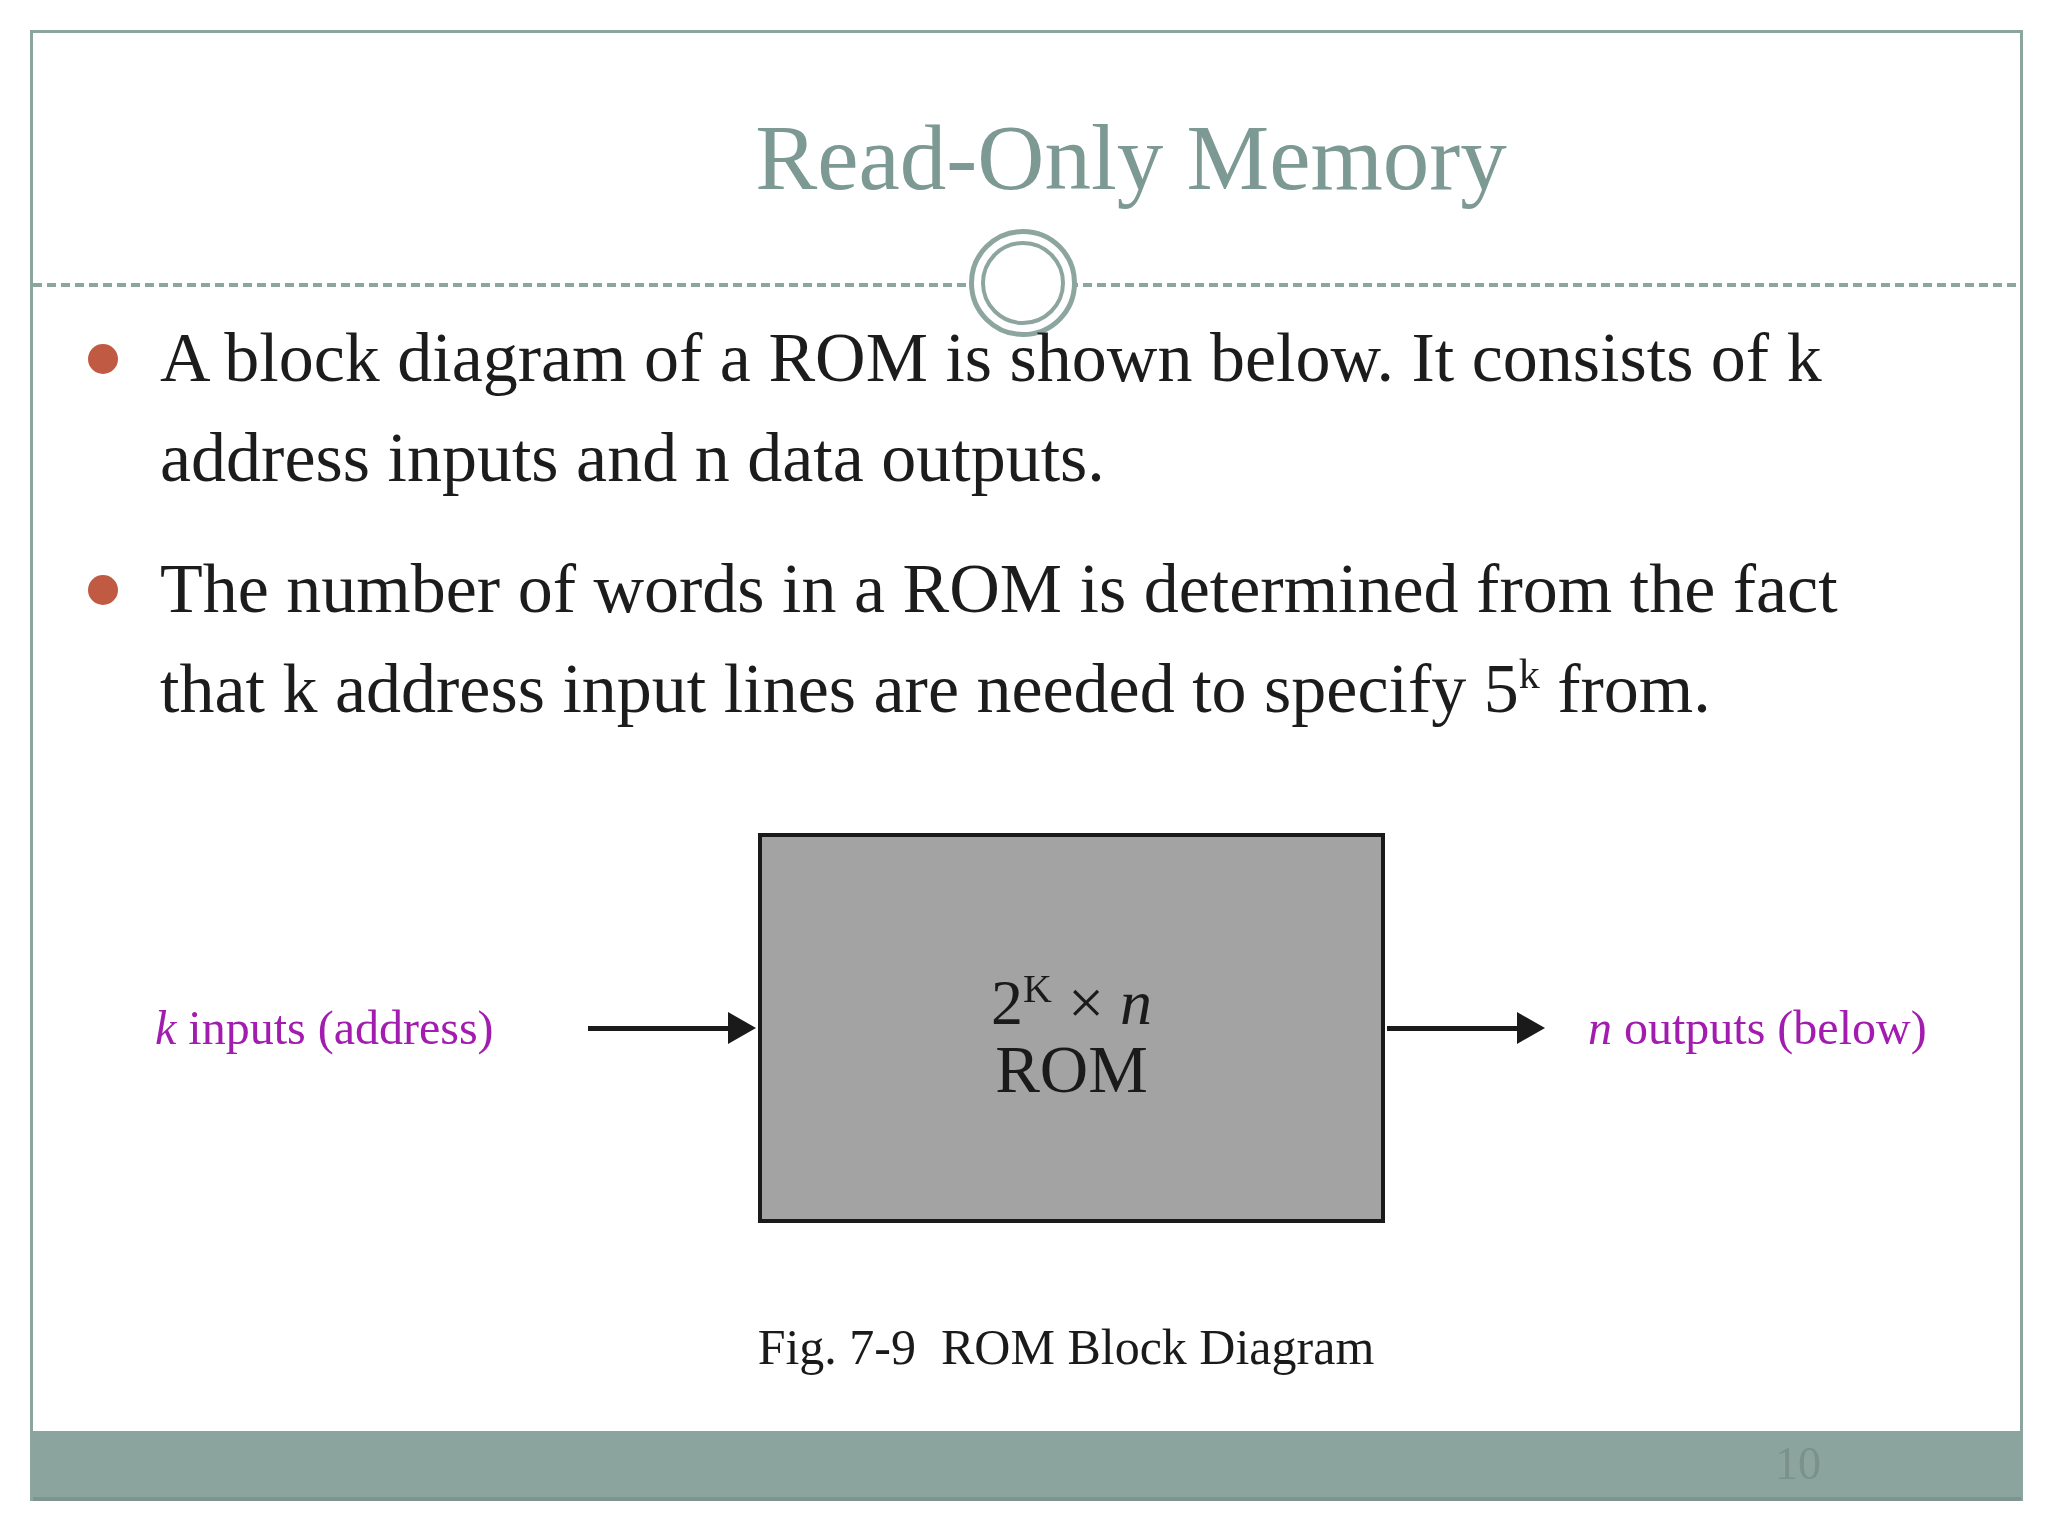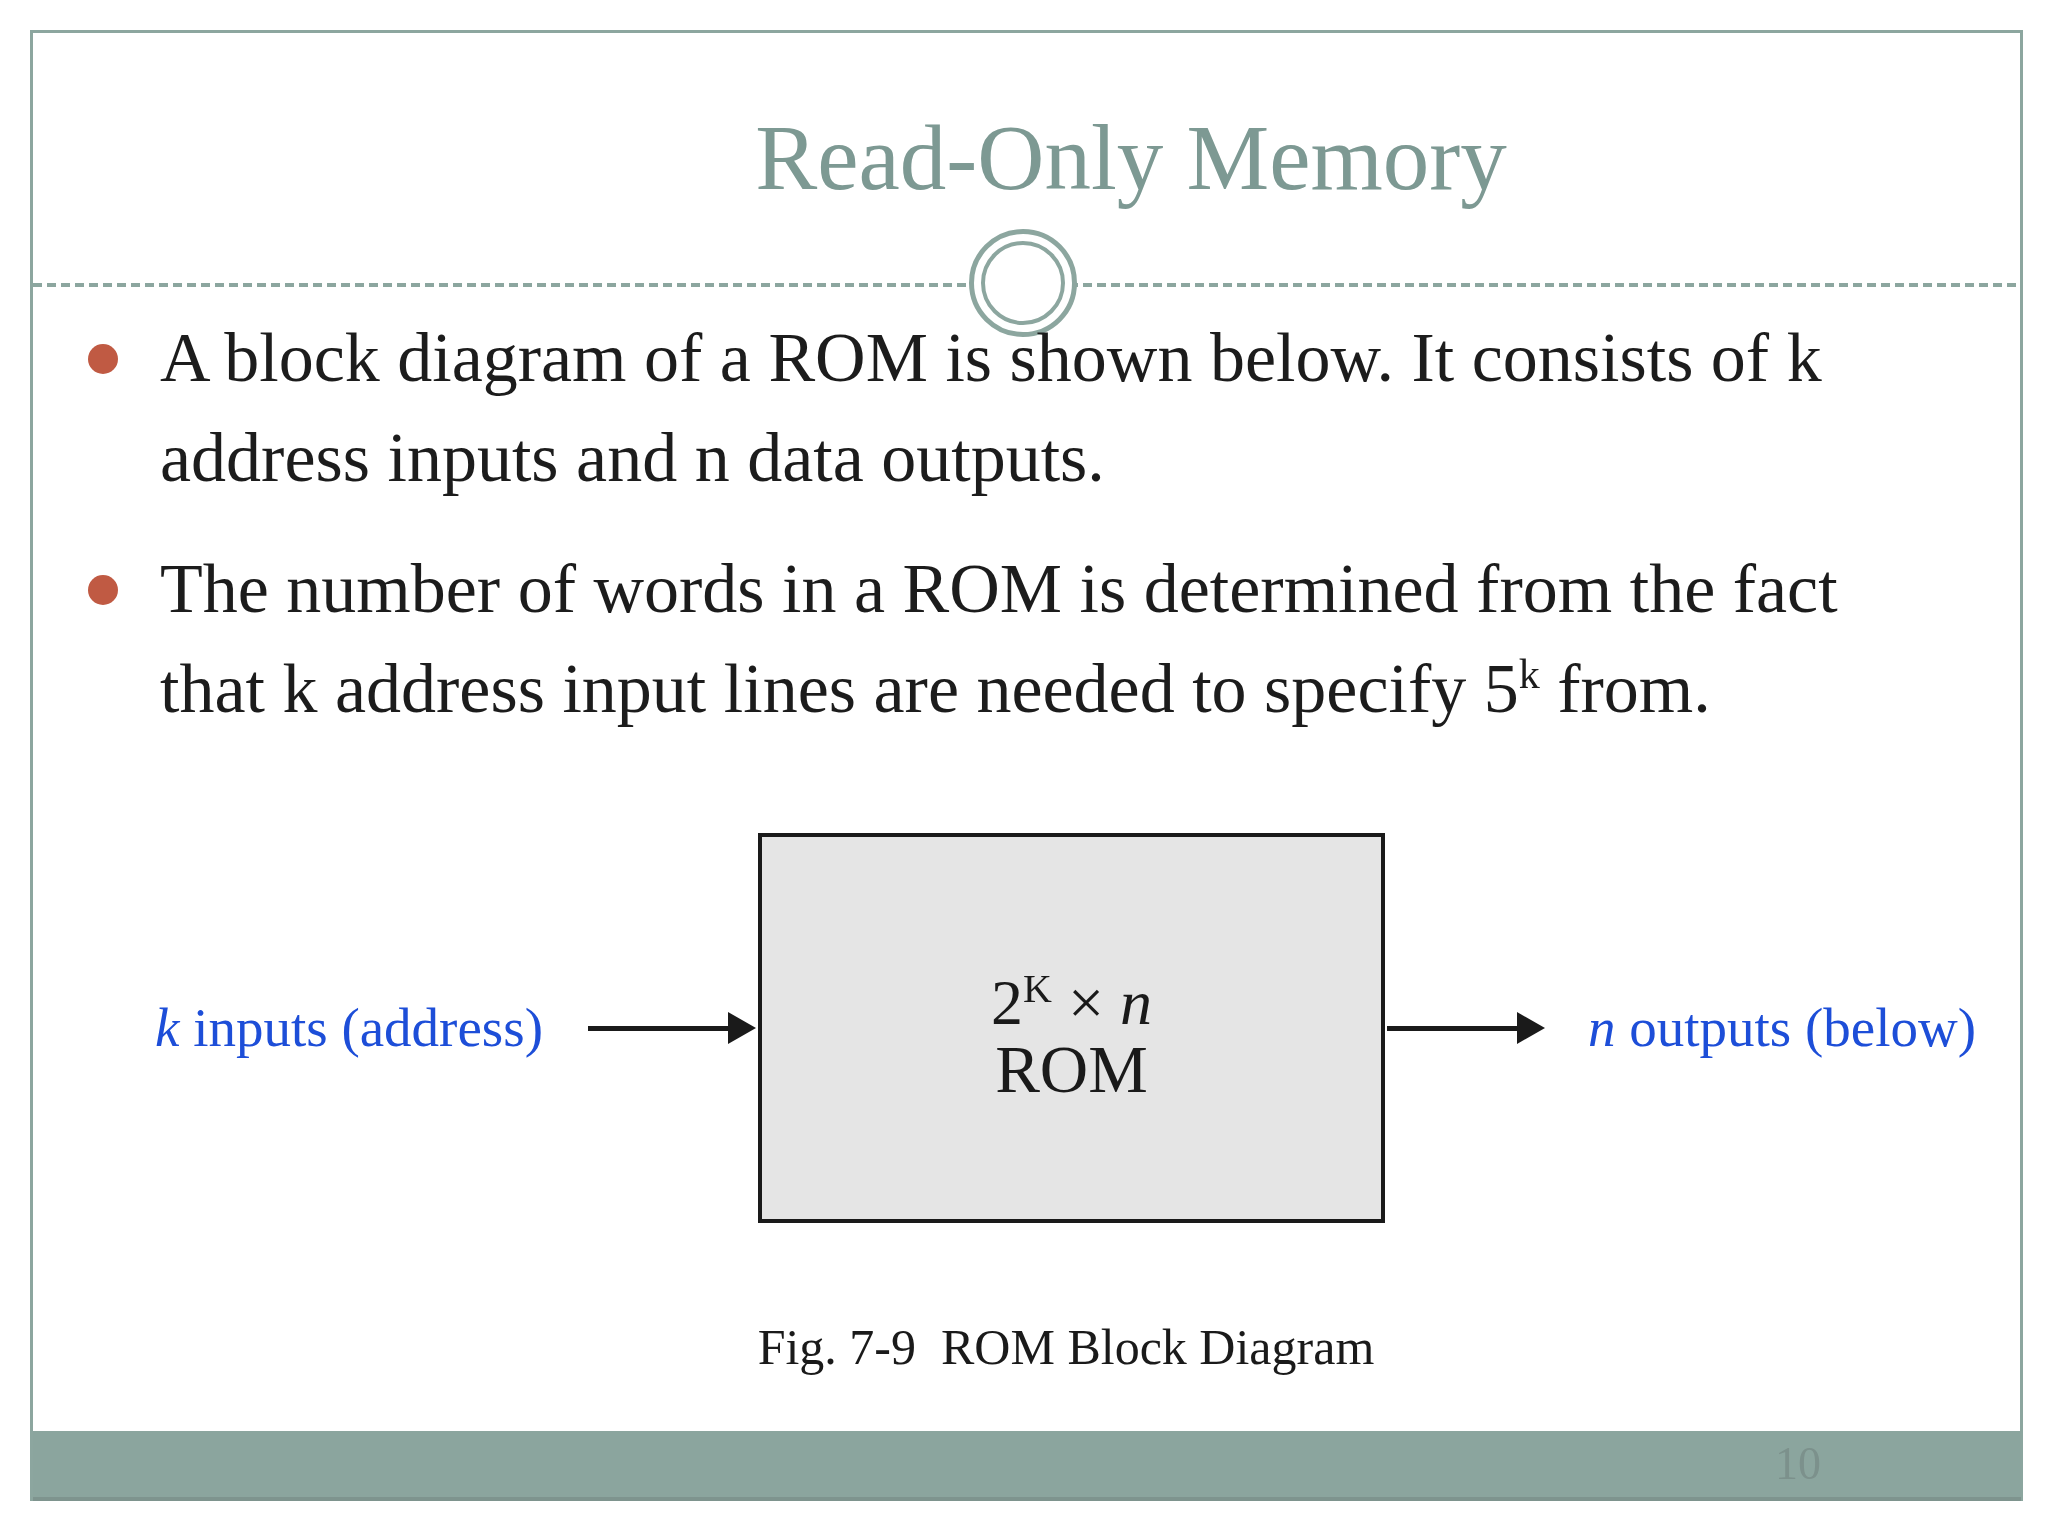--- a/index.html
+++ b/index.html
@@ -42,29 +42,29 @@
   }
   .dot{
     position:absolute;left:0;top:36px;width:30px;height:30px;
     border-radius:50%;background:#c05a43;
   }
   .btext{white-space:pre-line;}
   .bullets sup{font-size:42px;line-height:0;vertical-align:24px;}
   
   .rom-box{
     position:absolute;left:758px;top:833px;width:627px;height:390px;
-    border:4px solid #1a1a1a;box-sizing:border-box;background:#e5e5e5;
+    border:4px solid #1a1a1a;box-sizing:border-box;background:#a3a3a3;
     display:flex;flex-direction:column;align-items:center;justify-content:center;
     padding-top:8px;
   }
   .box-formula{font-size:64px;line-height:74px;color:#1a1a1a;}
   .box-formula .fsup{font-size:40px;line-height:0;vertical-align:22px;}
   .box-formula i,.diag-label i{font-style:italic;}
   .box-name{font-size:67px;line-height:58px;color:#1a1a1a;}
-  .diag-label{position:absolute;font-size:55px;line-height:60px;color:#1d4ed8;white-space:pre;}
+  .diag-label{position:absolute;font-size:48px;line-height:60px;color:#a21caf;white-space:pre;}
   #input-label{left:155px;top:998px;}
   #output-label{left:1588px;top:998px;}
   .arrow-line{position:absolute;height:5px;background:#1a1a1a;}
   #arrow-in-line{left:588px;top:1026px;width:146px;}
   #arrow-out-line{left:1387px;top:1026px;width:132px;}
   .arrow-head{
     position:absolute;width:0;height:0;
     border-top:16px solid transparent;border-bottom:16px solid transparent;
     border-left:28px solid #1a1a1a;
   }

